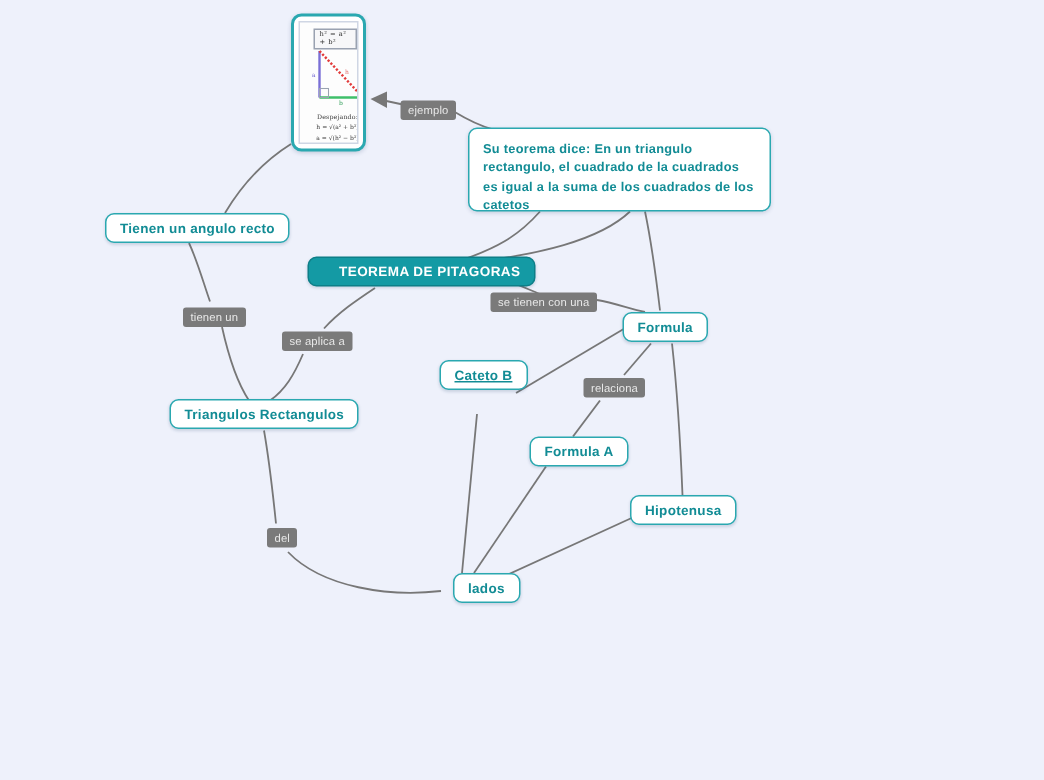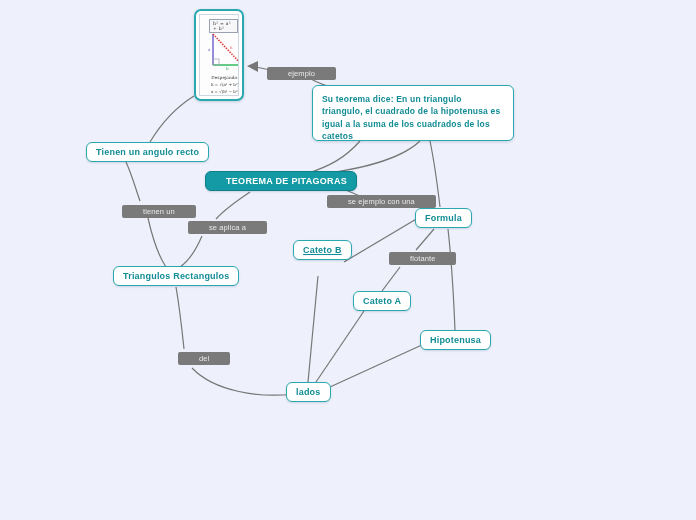--- a/index.html
+++ b/index.html
@@ -68,21 +68,21 @@
     font-size: 8.5px;
     padding: 7px 9px;
     box-shadow: 0 1px 3px rgba(40,70,110,0.2);
   }
   .rel-label {
     position: absolute;
     background: #7a7a7a;
     color: #e9e9e9;
     font-size: 7.5px;
     border-radius: 2px;
-    padding: 2px 21px;
+    padding: 2px 5px;
     white-space: nowrap;
     letter-spacing: 0.1px;
   }
   .img-node {
     position: absolute;
     box-sizing: border-box;
     background: #ffffff;
     border: 2px solid #2aa8b0;
     border-radius: 7px;
     padding: 3px;
@@ -190,36 +190,36 @@
         <div>h = √(a² + b²)</div>
         <div>a = √(h² − b²)</div>
         <div>b = √(h² − a²)</div>
       </div>
     </div>
   </div>
 
   <div class="rel-label" style="left:267px; top:67px;">ejemplo</div>
   <div class="rel-label" style="left:122px; top:205px;">tienen un</div>
   <div class="rel-label" style="left:188px; top:221px;text-align:right;">se aplica a</div>
-  <div class="rel-label" style="left:327px; top:195px;">se ejemplo con una</div>
-  <div class="rel-label" style="left:389px; top:252px;">flotante</div>
+  <div class="rel-label" style="left:327px; top:195px;">se tienen con una</div>
+  <div class="rel-label" style="left:389px; top:252px;">relaciona</div>
   <div class="rel-label" style="left:178px; top:352px;">del</div>
 
-  <div class="node callout" style="left:312px; top:85px; width:202px; height:56px;">Su teorema dice: En un triangulo triangulo, el cuadrado de la hipotenusa es igual a la suma de los cuadrados de los catetos</div>
-
-  <div class="node" style="left:86px; top:142px;">Tienen un angulo recto</div>
+  <div class="node callout" style="left:312px; top:85px; width:202px; height:56px;">Su teorema dice: En un triangulo rectangulo, el cuadrado de la cuadrados es igual a la suma de los cuadrados de los catetos</div>
+
+  <div class="node" style="left:70px; top:142px;">Tienen un angulo recto</div>
 
   <div class="node central" style="left:205px; top:171px;padding-left:20px;">TEOREMA DE PITAGORAS</div>
 
   <div class="node" style="left:113px; top:266px;">Triangulos Rectangulos</div>
 
   <div class="node" style="left:415px; top:208px;">Formula</div>
 
   <div class="node" style="left:293px; top:240px;text-decoration:underline;">Cateto B</div>
 
-  <div class="node" style="left:353px; top:291px;">Cateto A</div>
+  <div class="node" style="left:353px; top:291px;">Formula A</div>
 
   <div class="node" style="left:420px; top:330px;">Hipotenusa</div>
 
-  <div class="node" style="left:286px; top:382px;">lados</div>
+  <div class="node" style="left:302px; top:382px;">lados</div>
 
 
 </div>
 
 </body></html>

